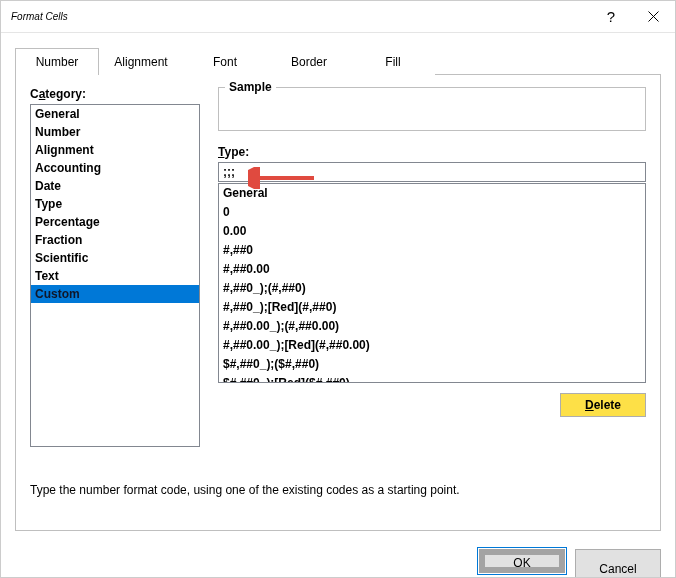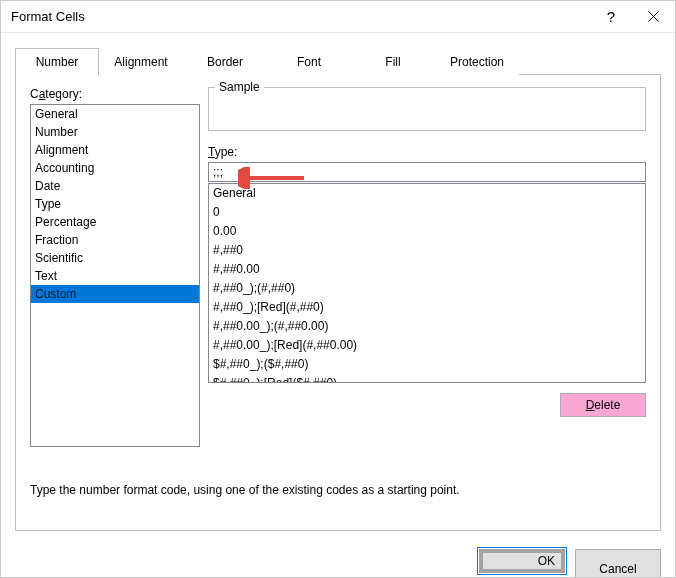--- a/index.html
+++ b/index.html
@@ -14,21 +14,21 @@
     overflow: hidden;
     border: 1px solid #ccc;
   }
   .titlebar {
     height: 32px;
     display: flex;
     align-items: center;
     padding: 0 0 0 10px;
     border-bottom: 1px solid #e5e5e5;
   }
-  .titlebar .title { flex: 1; font-size: 13px; }
+  .titlebar .title { flex: 1; font-size: 10px; font-style: italic; }
   .titlebar .btn {
     width: 44px; height: 32px;
     display: flex; align-items: center; justify-content: center;
     font-family: "Segoe UI Symbol", sans-serif;
   }
   .titlebar .help { width: 40px; font-size: 15px; }
   .titlebar .close svg { width: 11px; height: 11px; }
   .content { padding: 14px 14px 10px 14px; }
   .tabs {
     display: flex;
@@ -50,21 +50,21 @@
     background: #fff;
     z-index: 2;
   }
   .tabpanel {
     border: 1px solid #bfbfbf;
     border-top: none;
     padding: 12px 14px 14px 14px;
     height: 456px;
     position: relative;
   }
-  .cols { display: flex; gap: 8px; height: 360px; }
+  .cols { display: flex; gap: 18px; height: 360px; font-weight: bold; }
   .leftcol { width: 170px; display: flex; flex-direction: column; }
   .label { margin-bottom: 3px; }
   .underline { text-decoration: underline; text-decoration-skip-ink: none; }
   .listbox {
     flex: 1;
     border: 1px solid #828790;
     overflow-y: scroll;
     background: #fff;
   }
   .listbox-item { padding: 1px 4px; line-height: 16px; }
@@ -93,37 +93,36 @@
     border: 1px solid #828790;
     height: 200px;
     overflow-y: scroll;
     margin-top: 1px;
   }
   .formats .fmt { padding: 1px 4px; line-height: 17px; white-space: nowrap; }
   .delete-row { display: flex; justify-content: flex-end; margin-top: 10px; }
   .btn-std {
     min-width: 86px; height: 24px;
     border: 1px solid #adadad;
-    background: #f9a8d4;
+    background: #fde047;
     font: inherit;
     padding: 0 12px;
   }
   .hint { position: absolute; left: 14px; top: 408px; }
   .footer {
     display: flex; justify-content: flex-end; gap: 10px;
     padding: 8px 14px 14px 0;
   }
   .btn-ok {
     min-width: 86px; height: 24px;
-    border: 4px solid #a3a3a3;
+    border: 6px solid #a3a3a3;
     outline: 1px solid #0078d7;
     outline-offset: 1px;
     background: #e1e1e1;
     font: inherit;
-    text-align: right;
   }
   .btn-cancel {
     min-width: 86px; height: 40px;
     border: 1px solid #adadad;
     background: #e1e1e1;
     font: inherit;
   }
   .arrow {
     position: absolute;
     left: 30px; top: 80px;
@@ -145,24 +144,23 @@
     <svg viewBox="0 0 11 11">
         <path d="M0.5 0.5 L10.5 10.5 M10.5 0.5 L0.5 10.5" stroke="#000" stroke-width="1"></path>
       </svg>
   </div>
 </div>
 
 <div class="content">
   <div class="tabs">
     <div class="tab active">Number</div>
     <div class="tab">Alignment</div>
+    <div class="tab">Font</div>
     <div class="tab">Border</div>
-    <div class="tab">Font</div>
     <div class="tab">Fill</div>
-    <div class="tab">Protection</div>
   </div>
 
   <div class="tabpanel">
     <div class="cols">
       <div class="leftcol">
         <div class="label"><span>C</span><span class="underline">a</span><span>tegory:</span></div>
         <div class="listbox">
           <div class="listbox-item">General</div>
           <div class="listbox-item">Number</div>
           <div class="listbox-item">Alignment</div>

